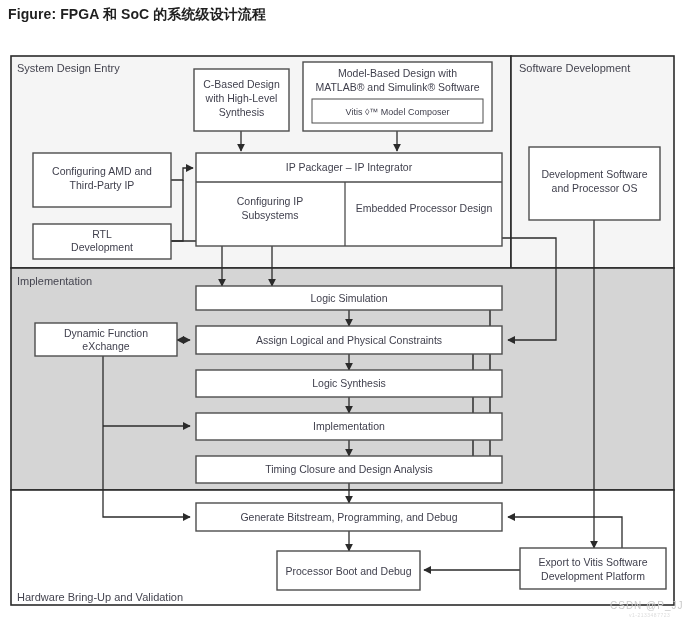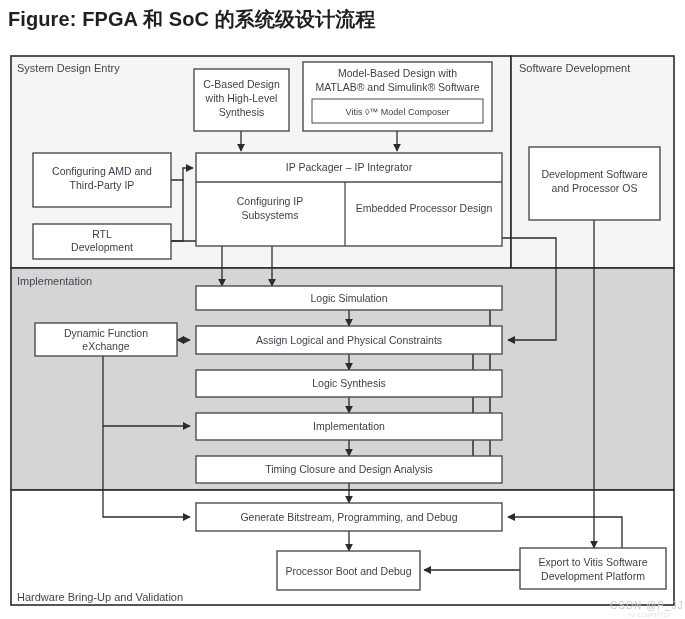--- a/index.html
+++ b/index.html
@@ -12,21 +12,21 @@
     height: 619px;
     font-family: "Liberation Sans", sans-serif;
     color: #3a3a4a;
     overflow: hidden;
     position: relative;
   }
   #figure-title {
     position: absolute;
     left: 8px;
     top: 6px;
-    font-size: 20px;
+    font-size: 14px;
     font-weight: bold;
     color: #1f1f1f;
     letter-spacing: 0.1px;
     white-space: nowrap;
   }
   #diagram-wrap {
     position: absolute;
     left: 0;
     top: 0;
     width: 685px;

